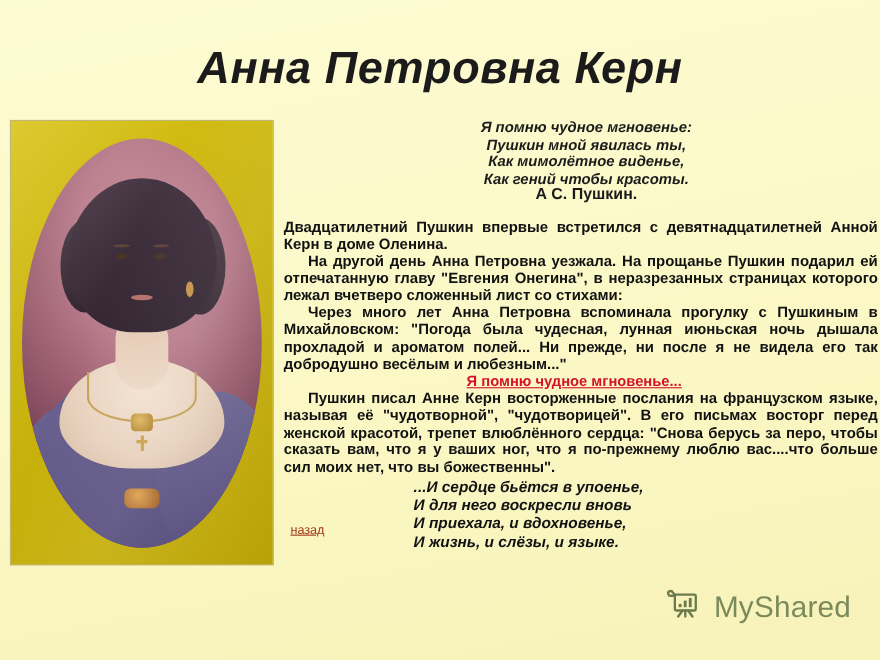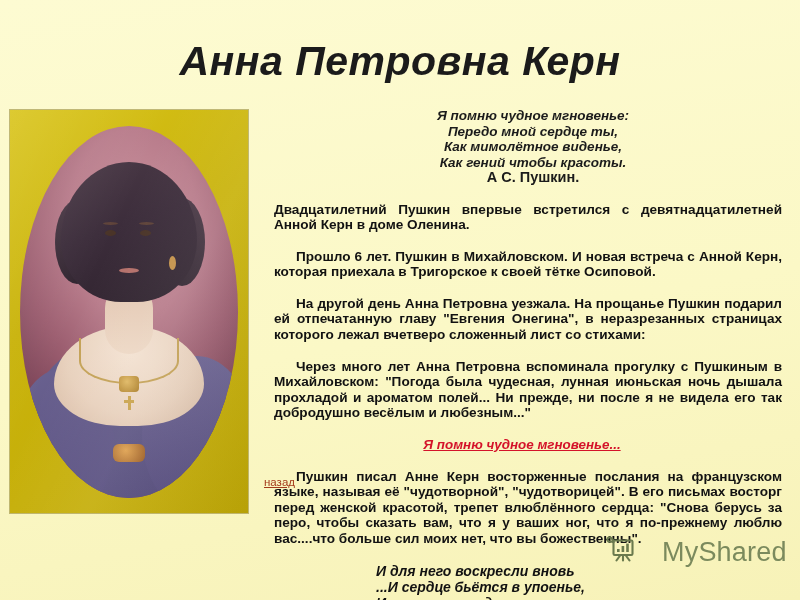--- a/index.html
+++ b/index.html
@@ -256,33 +256,32 @@
   }
   #body {
     margin-top: 13px;
     font-size: 13.6px;
     line-height: 15.6px;
     font-weight: bold;
     color: #121212;
     text-align: justify;
   }
   #body p {
-    margin: 16px;
+    margin: 0;
     text-indent: 22px;
   }
   #body p.noindent { text-indent: 0; }
   #link-verse {
     text-align: center;
     margin: 0;
     text-indent: 0;
     padding-right: 34px;
   }
   #link-verse a {
     color: #d4132a;
-    font-style: italic;
     font-weight: bold;
     text-decoration: underline;
     font-size: 13.4px;
   }
   #verse {
     margin-top: 2px;
     font-style: italic;
     font-weight: bold;
     font-size: 14px;
     line-height: 16.4px;
@@ -299,21 +298,21 @@
     font-weight: normal;
   }
 
   
   #logo {
     position: absolute;
     left: 606px;
     top: 533px;
     display: flex;
     align-items: center;
-    gap: 22px;
+    gap: 9px;
     color: #6b7a4e;
   }
   #logo .logo-text {
     font-size: 27px;
     color: #7b8a5d;
     letter-spacing: .2px;
   }
 </style>
 </head>
 <body>
@@ -344,40 +343,39 @@
       <div class="cross"></div>
       <div class="brooch"></div>
     </div>
     <div class="sheen"></div>
   </div>
 
   <div id="textcol">
 
     <div id="epigraph">
       <div>Я помню чудное мгновенье:</div>
-      <div>Передо мной сердце ты,</div>
+      <div>Пушкин мной явилась ты,</div>
       <div>Как мимолётное виденье,</div>
       <div>Как гений чтобы красоты.</div>
       <div class="sign">А С. Пушкин.</div>
     </div>
 
     <div id="body">
       <p class="noindent">Двадцатилетний Пушкин впервые встретился с девятнадцатилетней Анной Керн в доме Оленина.</p>
-      <p>Прошло 6 лет. Пушкин в Михайловском. И новая встреча с Анной Керн, которая приехала в Тригорское к своей тётке Осиповой.</p>
       <p>На другой день Анна Петровна уезжала. На прощанье Пушкин подарил ей отпечатанную главу "Евгения Онегина", в неразрезанных страницах которого лежал вчетверо сложенный лист со стихами:</p>
       <p>Через много лет Анна Петровна вспоминала прогулку с Пушкиным в Михайловском: "Погода была чудесная, лунная июньская ночь дышала прохладой и ароматом полей... Ни прежде, ни после я не видела его так добродушно весёлым и любезным..."</p>
       <p id="link-verse">
         <a href="#">Я помню чудное мгновенье...</a>
       </p>
       <p>Пушкин писал Анне Керн восторженные послания на французском языке, называя её "чудотворной", "чудотворицей". В его письмах восторг перед женской красотой, трепет влюблённого сердца: "Снова берусь за перо, чтобы сказать вам, что я у ваших ног, что я по-прежнему люблю вас....что больше сил моих нет, что вы божественны".</p>
     </div>
 
     <div id="verse">
+      <div>...И сердце бьётся в упоенье,</div>
       <div>И для него воскресли вновь</div>
-      <div>...И сердце бьётся в упоенье,</div>
       <div>И приехала, и вдохновенье,</div>
       <div>И жизнь, и слёзы, и языке.</div>
     </div>
   </div>
 
   <a id="backlink" href="#">назад</a>
 
   <div id="logo">
     <span>
       <svg width="34" height="34" viewBox="0 0 34 34" aria-hidden="true">

